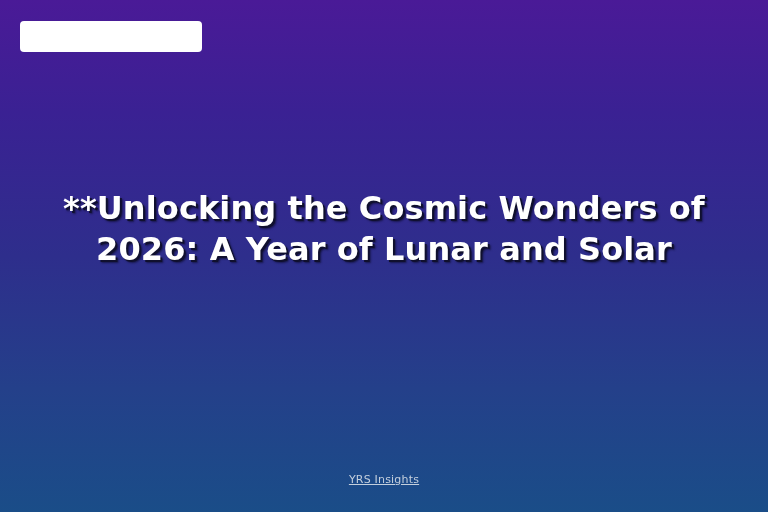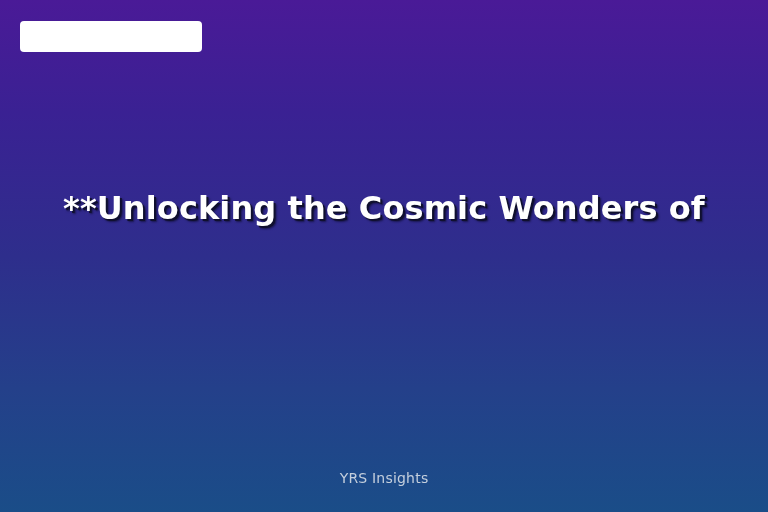--- a/index.html
+++ b/index.html
@@ -58,34 +58,36 @@
   
   #footer {
     position: absolute;
     left: 0;
     right: 0;
     top: 468px;
     text-align: center;
   }
   #footer-text {
     font-family: "DejaVu Sans", "Liberation Sans", sans-serif;
-    font-size: 14px;
+    font-size: 11px;
     font-weight: normal;
     color: #c4cfdd;
     letter-spacing: 0.2px;
+    text-decoration: underline;
   }
 </style>
 </head>
 <body>
 
 <div id="slide">
 
   <div id="logo-plate"></div>
 
   <div id="title-block">
     <span class="title-line">**Unlocking the Cosmic Wonders of</span>
+    <span class="title-line">2026: A Year of Lunar and Solar</span>
   </div>
 
   <div id="footer">
     <span id="footer-text">YRS Insights</span>
   </div>
 
 </div>
 
 </body></html>

